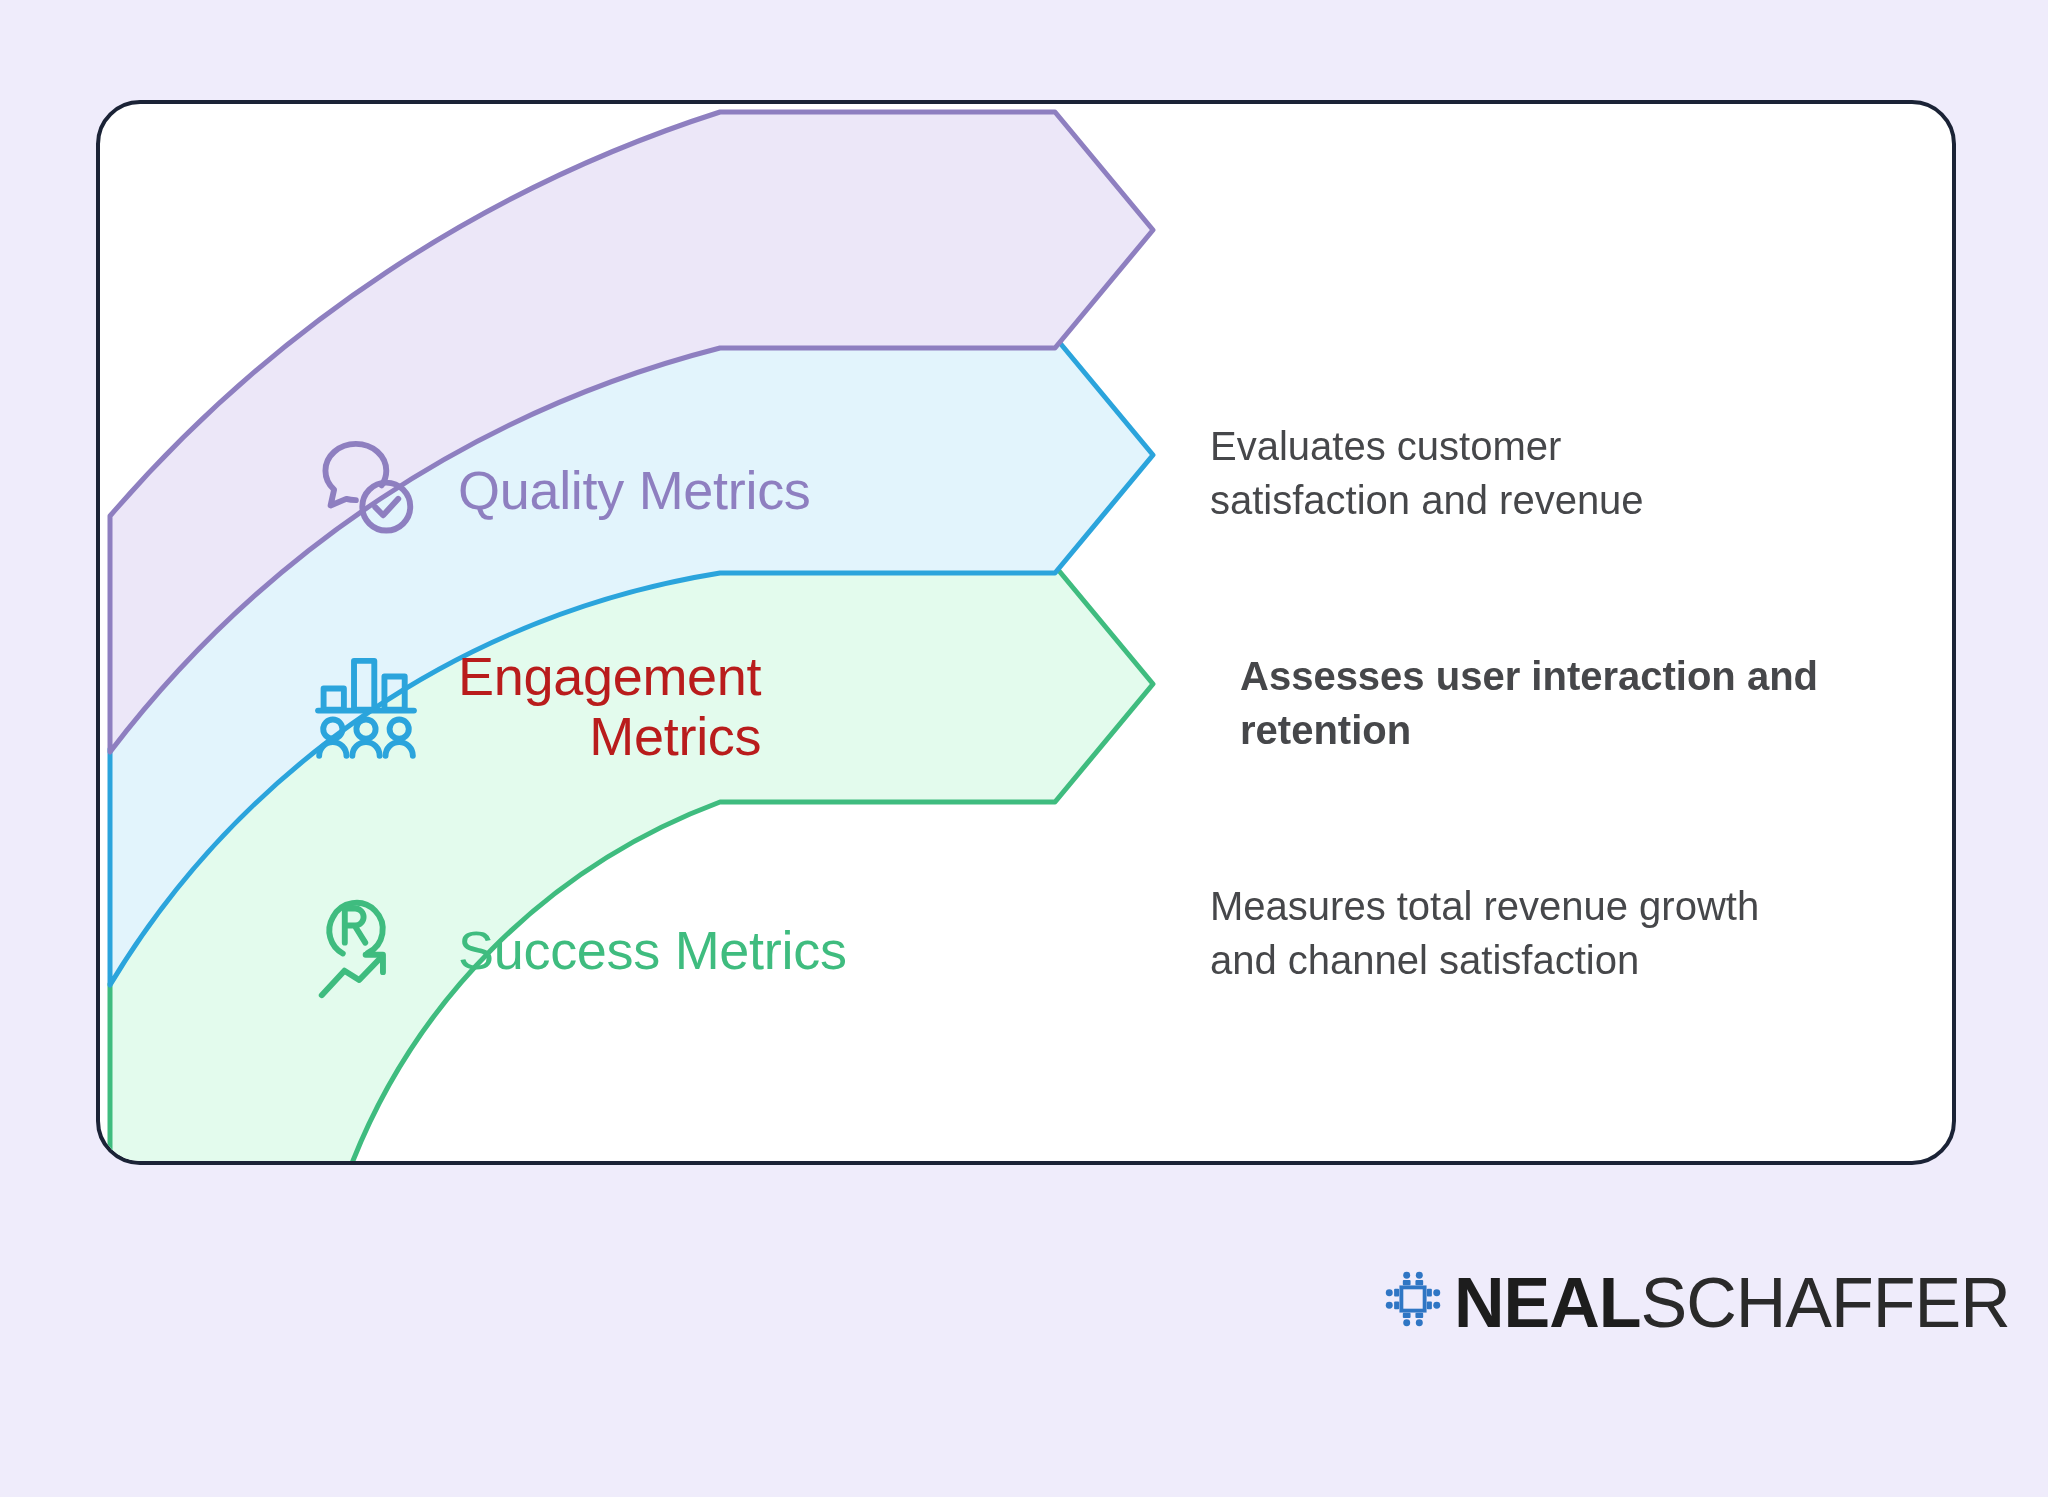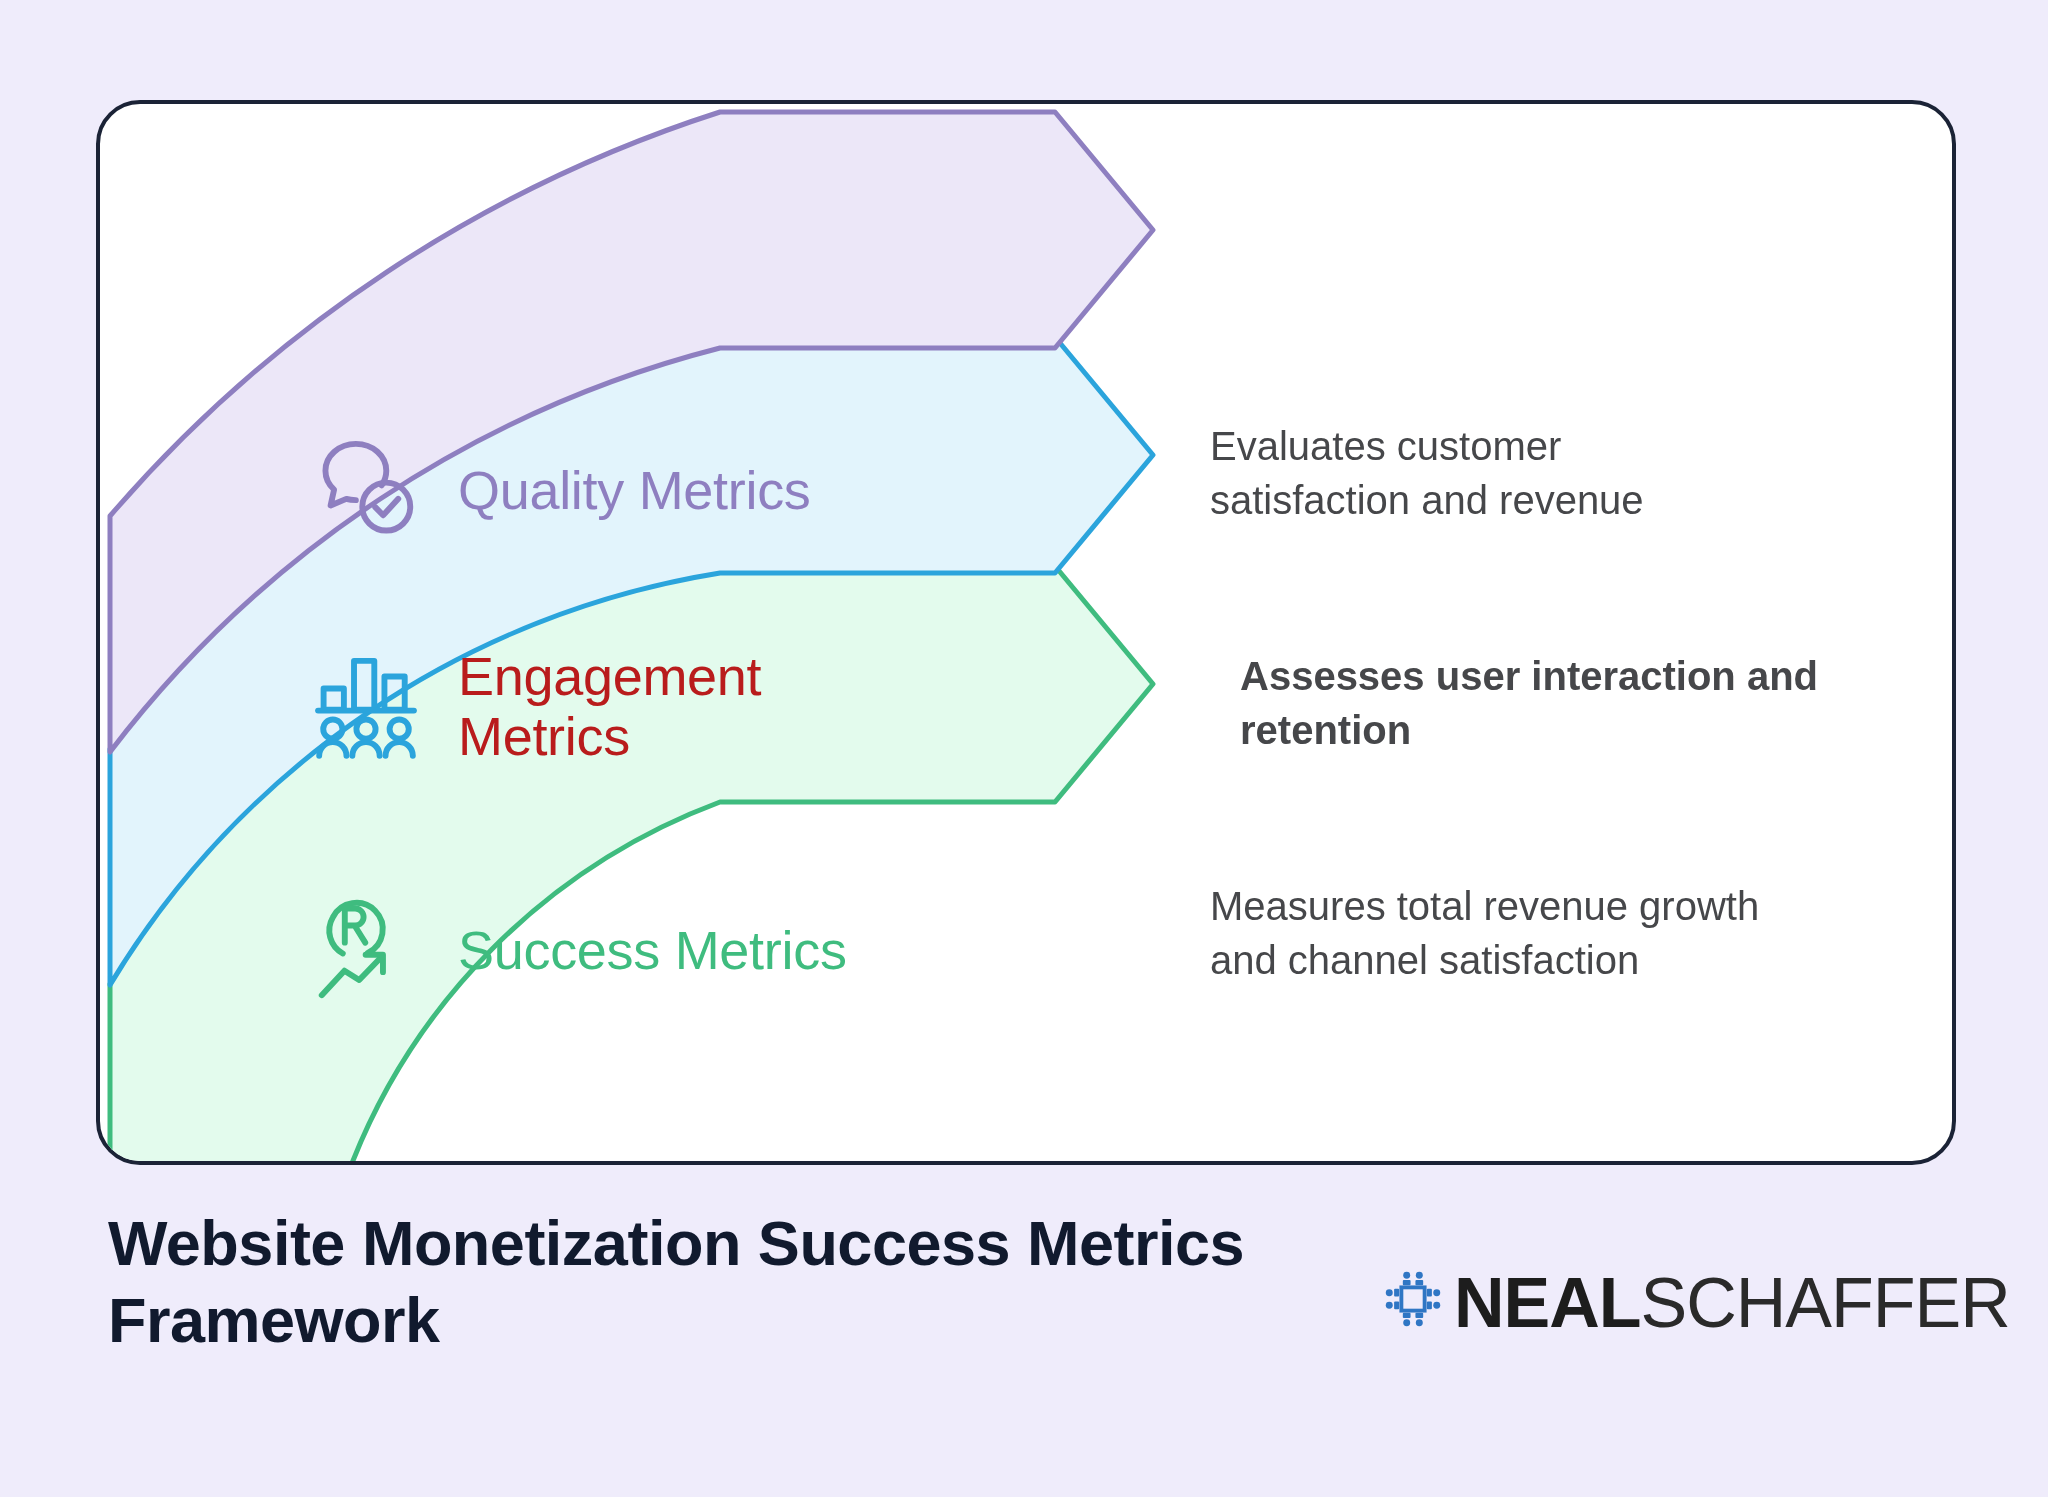--- a/index.html
+++ b/index.html
@@ -41,20 +41,21 @@
     display:flex; align-items:center; justify-content:center;
   }
   .row-icon svg{ width:118px; height:118px; display:block; }
 
   .row-label{
     font-size:54px;
     line-height:1.12;
     letter-spacing:-0.3px;
     margin-left:26px;
     white-space:pre-line;
+    text-align:right;
   }
 
   .row-desc{
     position:absolute;
     font-size:40px;
     line-height:1.34;
     color:#46474a;
     width:700px;
     white-space:pre-line;
   }
@@ -200,22 +201,20 @@
       <div class="row-desc" id="desc-quality">Evaluates customer
 satisfaction and revenue</div>
       <div class="row-desc" id="desc-engagement">Assesses user interaction and
 retention</div>
       <div class="row-desc" id="desc-revenue">Measures total revenue growth
 and channel satisfaction</div>
     </div>
   </div>
 
   <div class="footer">
-    <div class="footer-title">Website Monetization Success Metrics
-Framework</div>
 
     <div class="logo">
       <div class="logo-mark">
         <svg viewBox="0 0 64 64" fill="#2f76c4">
 
           <rect x="20" y="20" width="24" height="24" fill="none" stroke="#2f76c4" stroke-width="4"></rect>
 
           <circle cx="25.5" cy="7.5" r="3.6"></circle>
             <rect x="21.5" y="12.5" width="8" height="5.2" rx="1"></rect>
           <circle cx="38.5" cy="7.5" r="3.6"></circle>

